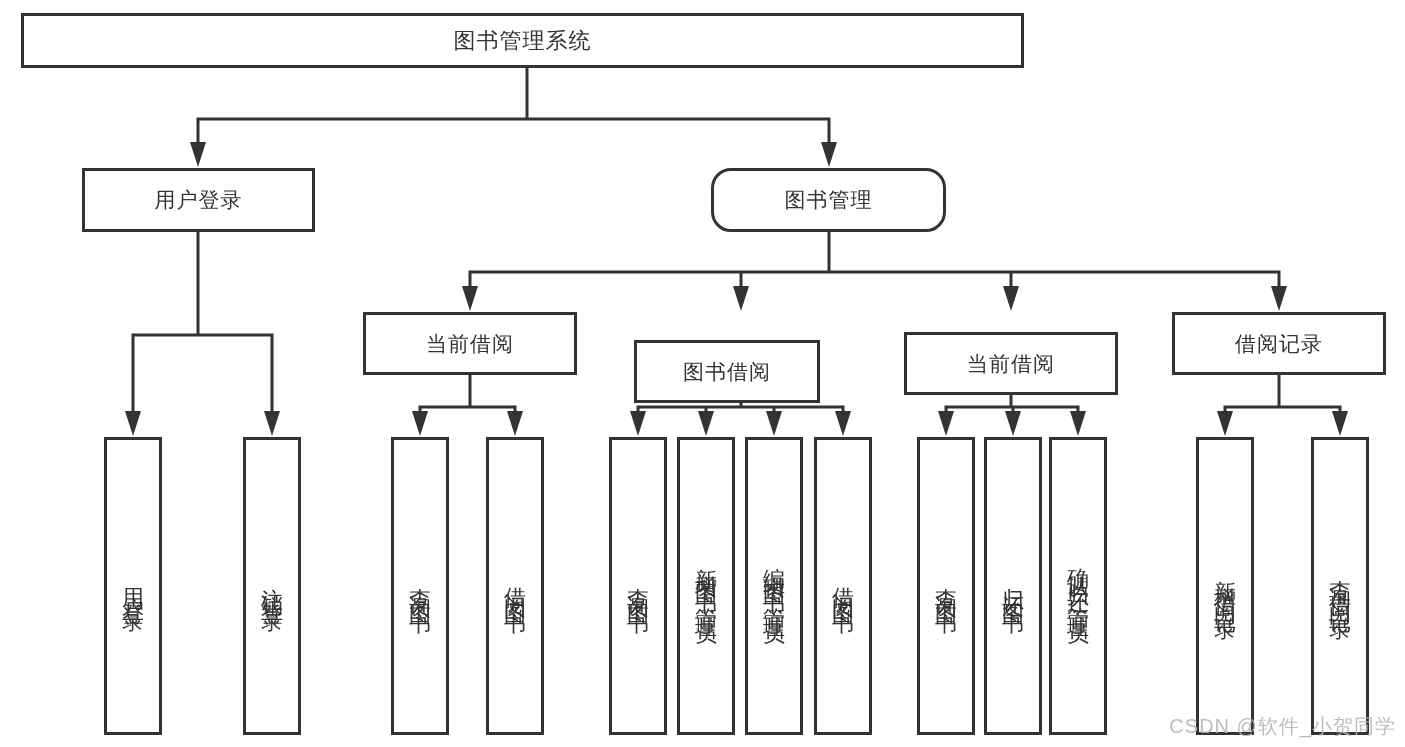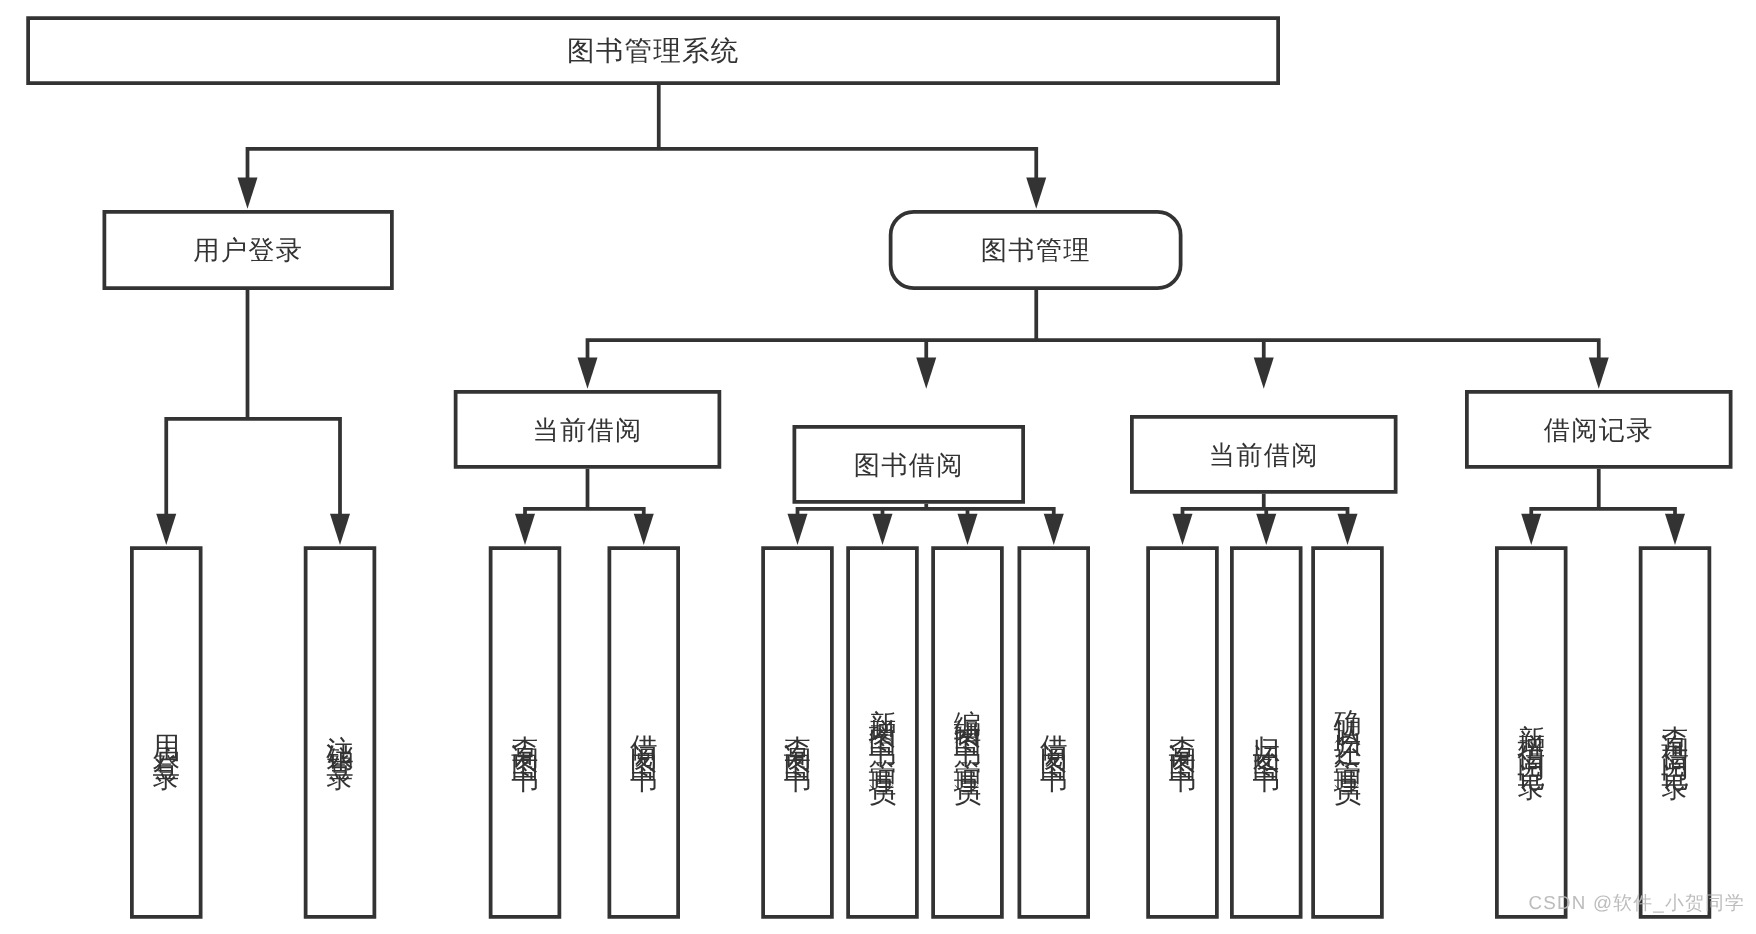--- a/index.html
+++ b/index.html
@@ -37,21 +37,21 @@
     writing-mode: vertical-rl;
     text-orientation: mixed;
     font-size: 22px;
     letter-spacing: 8px;
     line-height: 1;
   }
   .watermark {
     position: absolute;
     top: 713px;
     right: 9px;
-    font-size: 15px;
+    font-size: 20px;
     letter-spacing: 1px;
     color: rgba(182,182,182,0.92);
     white-space: nowrap;
     z-index: 5;
   }
 </style>
 </head>
 <body>
 
 <div class="stage">

